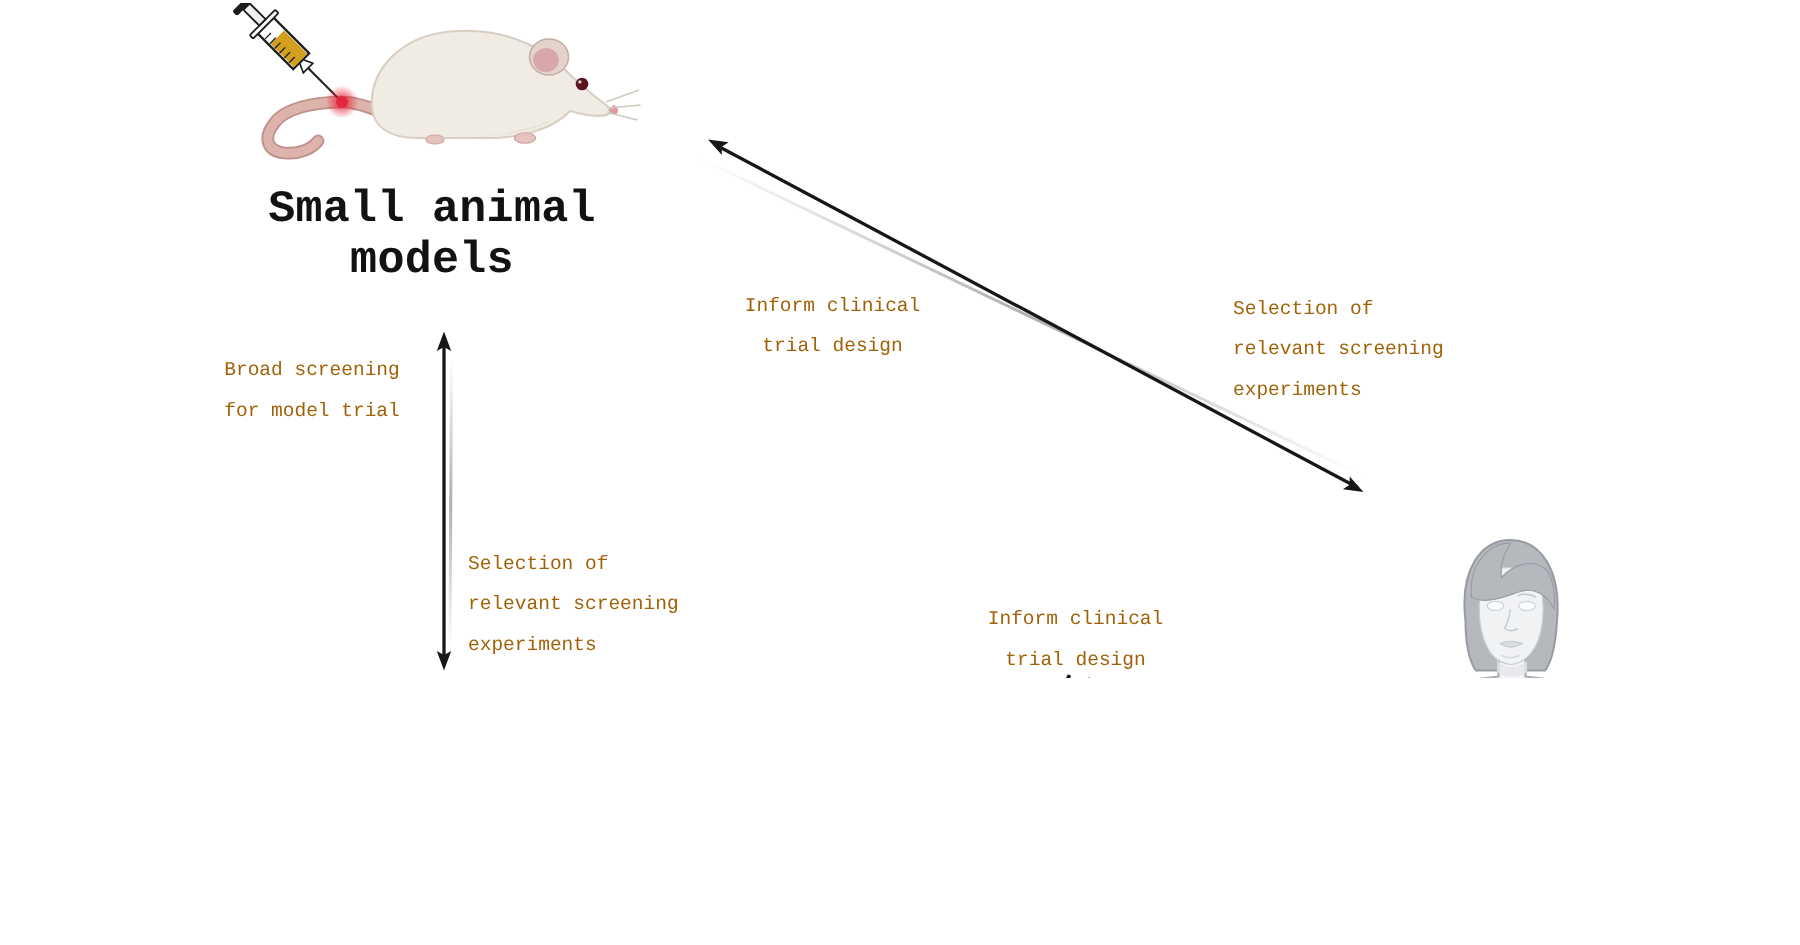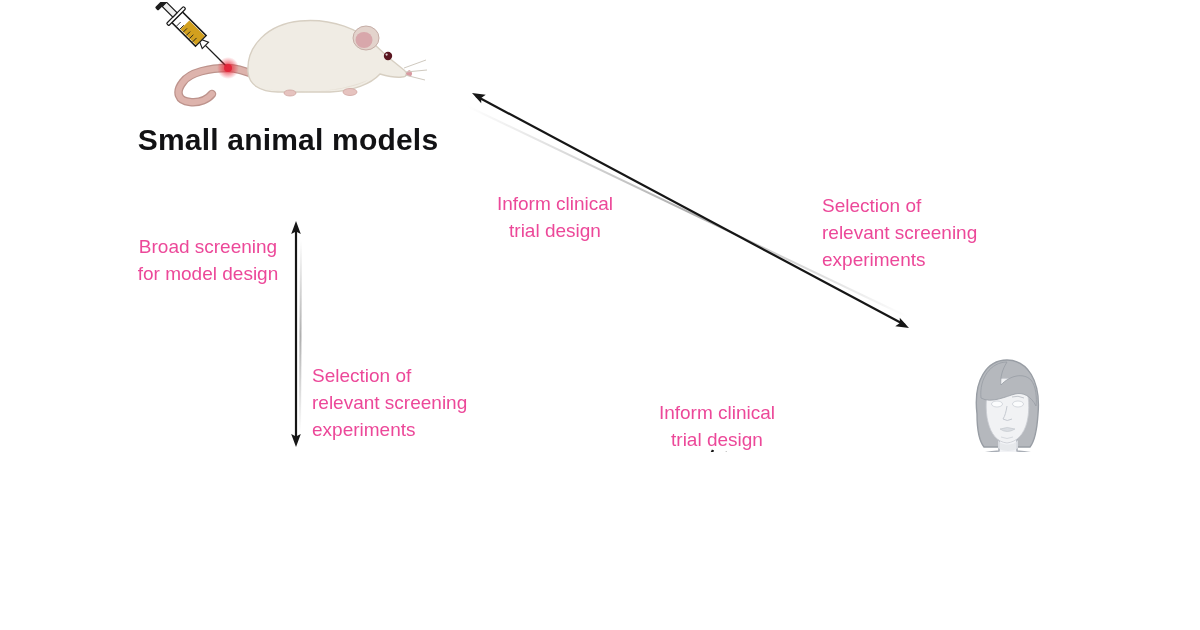--- a/index.html
+++ b/index.html
@@ -1,20 +1,20 @@
 <!DOCTYPE html>
 <html><head>
 <meta charset="utf-8">
 <style>
   html,body{margin:0;padding:0;background:#ffffff;}
   #stage{
     position:relative;width:1200px;height:452px;overflow:hidden;background:#ffffff;
-    font-family:Liberation Sans, sans-serif;color:#212124;
+    font-family:Liberation Mono, monospace;color:#212124;
   }
-  .lbl{position:absolute;white-space:pre-line;font-size:19px;line-height:27px;color:#ec4899;}
+  .lbl{position:absolute;white-space:pre-line;font-size:13px;line-height:27px;color:#a16207;}
   .lbl.center{text-align:center;}
   .title{
     position:absolute;font-size:30px;font-weight:700;line-height:34px;color:#121214;
     text-align:center;letter-spacing:.2px;
   }
   .art{position:absolute;}
   svg{display:block;}
 </style>
 </head>
 <body>
@@ -287,21 +287,21 @@
     <g fill="#161616">
       <line x1="612" y1="632" x2="591" y2="616" stroke="#161616" stroke-width="2.2"></line>
       <use href="#ah" transform="translate(588,614) rotate(217)"></use>
       <line x1="812" y1="632" x2="827" y2="610" stroke="#161616" stroke-width="2.2"></line>
     </g>
   </svg>
 
   <div class="title" style="left:118px;top:123px;width:340px">Small animal models</div>
 
   <div class="lbl center" style="left:112px;top:233px;width:192px">Broad screening
-for model design</div>
+for model trial</div>
 
   <div class="lbl" style="left:312px;top:362px;width:200px">Selection of
 relevant screening
 experiments</div>
 
   <div class="lbl center" style="left:465px;top:190px;width:180px">Inform clinical
 trial design</div>
 
   <div class="lbl" style="left:822px;top:192px;width:200px">Selection of
 relevant screening

